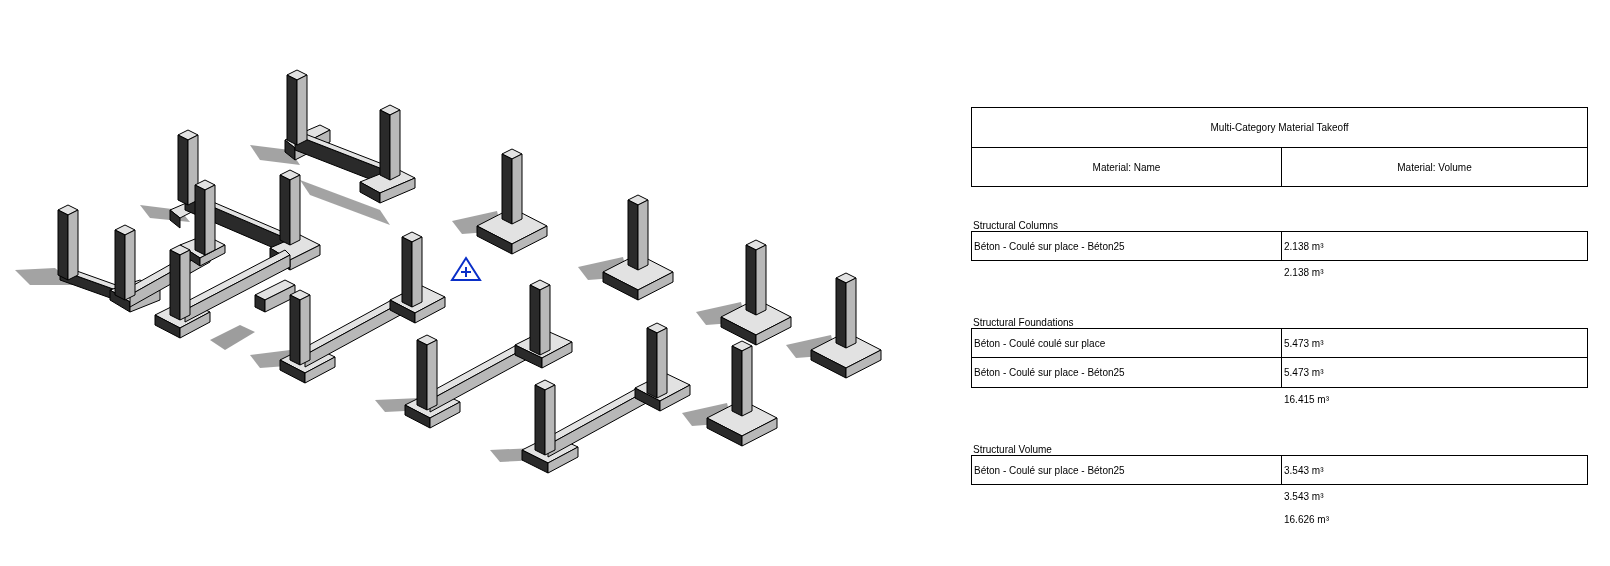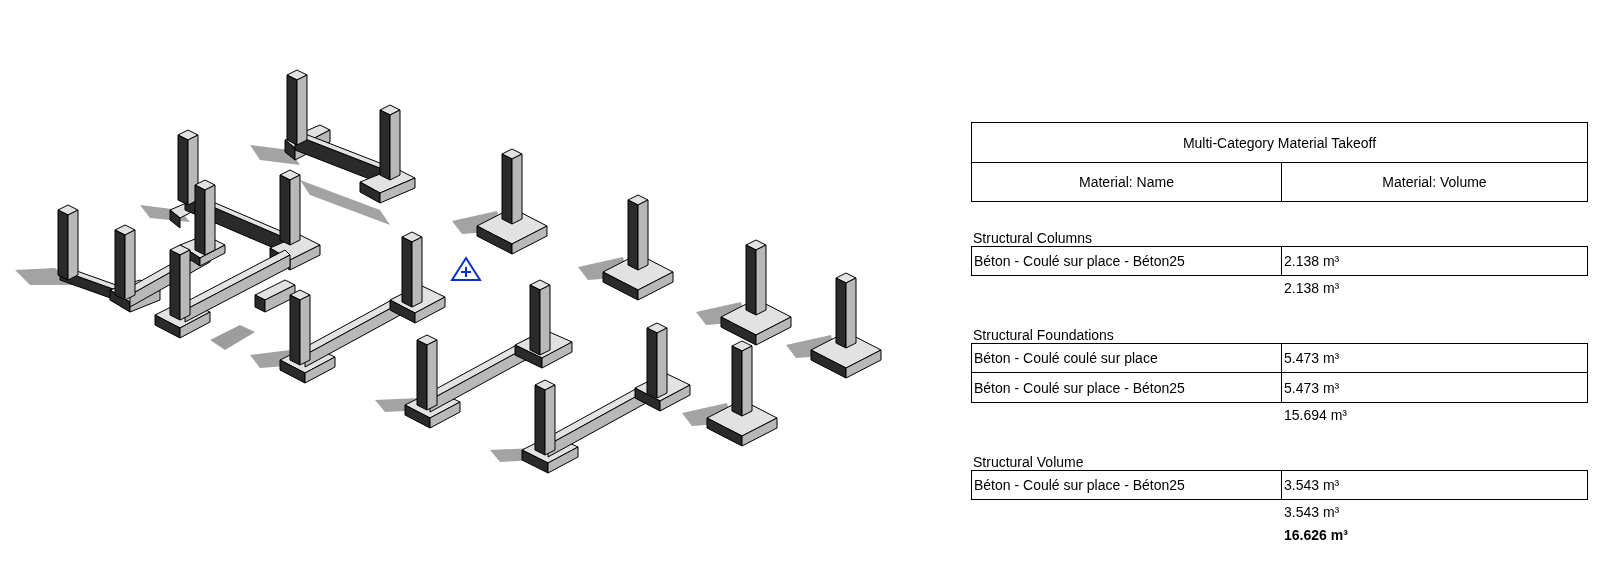--- a/index.html
+++ b/index.html
@@ -5,39 +5,39 @@
   html, body { margin: 0; padding: 0; }
   body {
     width: 1610px; height: 566px; position: relative; overflow: hidden;
     background: #ffffff;
     font-family: "Liberation Sans", "DejaVu Sans", sans-serif;
     color: #000;
   }
   #viewport { position: absolute; left: 0; top: 0; width: 960px; height: 566px; }
   #viewport svg { width: 960px; height: 566px; display: block; }
 
-  .sched { position: absolute; left: 971px; top: 122px; width: 617px; font-size: 14px; text-align: right; }
+  .sched { position: absolute; left: 971px; top: 107px; width: 617px; font-size: 10px; text-align: right; }
   .title-row {
     height: 40px; border: 1.5px solid #000; border-bottom: none;
     display: flex; align-items: center; justify-content: center; box-sizing: border-box;
   }
   .hdr-row, .data-row {
     display: flex; border: 1.5px solid #000; box-sizing: border-box;
   }
   .hdr-row { height: 40px; }
   .hdr-row .c1, .hdr-row .c2 { display: flex; align-items: center; justify-content: center; }
   .c1 { width: 310px; border-right: 1.5px solid #000; box-sizing: border-box; white-space: nowrap; overflow: hidden; }
   .c2 { flex: 1; white-space: nowrap; }
   .data-row { height: 30px; }
   .data-row + .data-row { border-top: none; }
   .data-row .c1, .data-row .c2 { display: flex; align-items: center; padding-left: 2px; }
   .group-title { height: 23px; display: flex; align-items: flex-end; padding-left: 2px; }
   .subtotal { height: 23px; display: flex; align-items: center; padding-left: 313px; }
   .gap { height: 21px; }
-  .total { height: 23px; display: flex; align-items: center; padding-left: 313px; font-weight: bold; }
+  .total { height: 23px; display: flex; align-items: center; padding-left: 313px; }
 </style>
 </head>
 <body>
 
 <div id="viewport">
 <svg viewBox="0 0 960 566" xmlns="http://www.w3.org/2000/svg">
   <defs>
     <g id="iso-col">
       <polygon points="0,-70 10,-75 20,-70 10,-65" fill="#e2e2e2" stroke="#000" stroke-width="1"></polygon>
       <polygon points="0,-70 10,-65 10,0 0,-5" fill="#2a2a2a" stroke="#000" stroke-width="1"></polygon>
@@ -199,21 +199,21 @@
   <div class="gap"></div>
   <div class="group-title">Structural Foundations</div>
   <div class="data-row">
     <div class="c1">Béton - Coulé coulé sur place</div>
     <div class="c2">5.473 m³</div>
   </div>
   <div class="data-row">
     <div class="c1">Béton - Coulé sur place - Béton25</div>
     <div class="c2">5.473 m³</div>
   </div>
-  <div class="subtotal">15.694 m³</div>
+  <div class="subtotal">16.415 m³</div>
 
   <div class="gap"></div>
   <div class="group-title">Structural Volume</div>
   <div class="data-row">
     <div class="c1">Béton - Coulé sur place - Béton25</div>
     <div class="c2">3.543 m³</div>
   </div>
   <div class="subtotal">3.543 m³</div>
   <div class="total">16.626 m³</div>
 </div>

